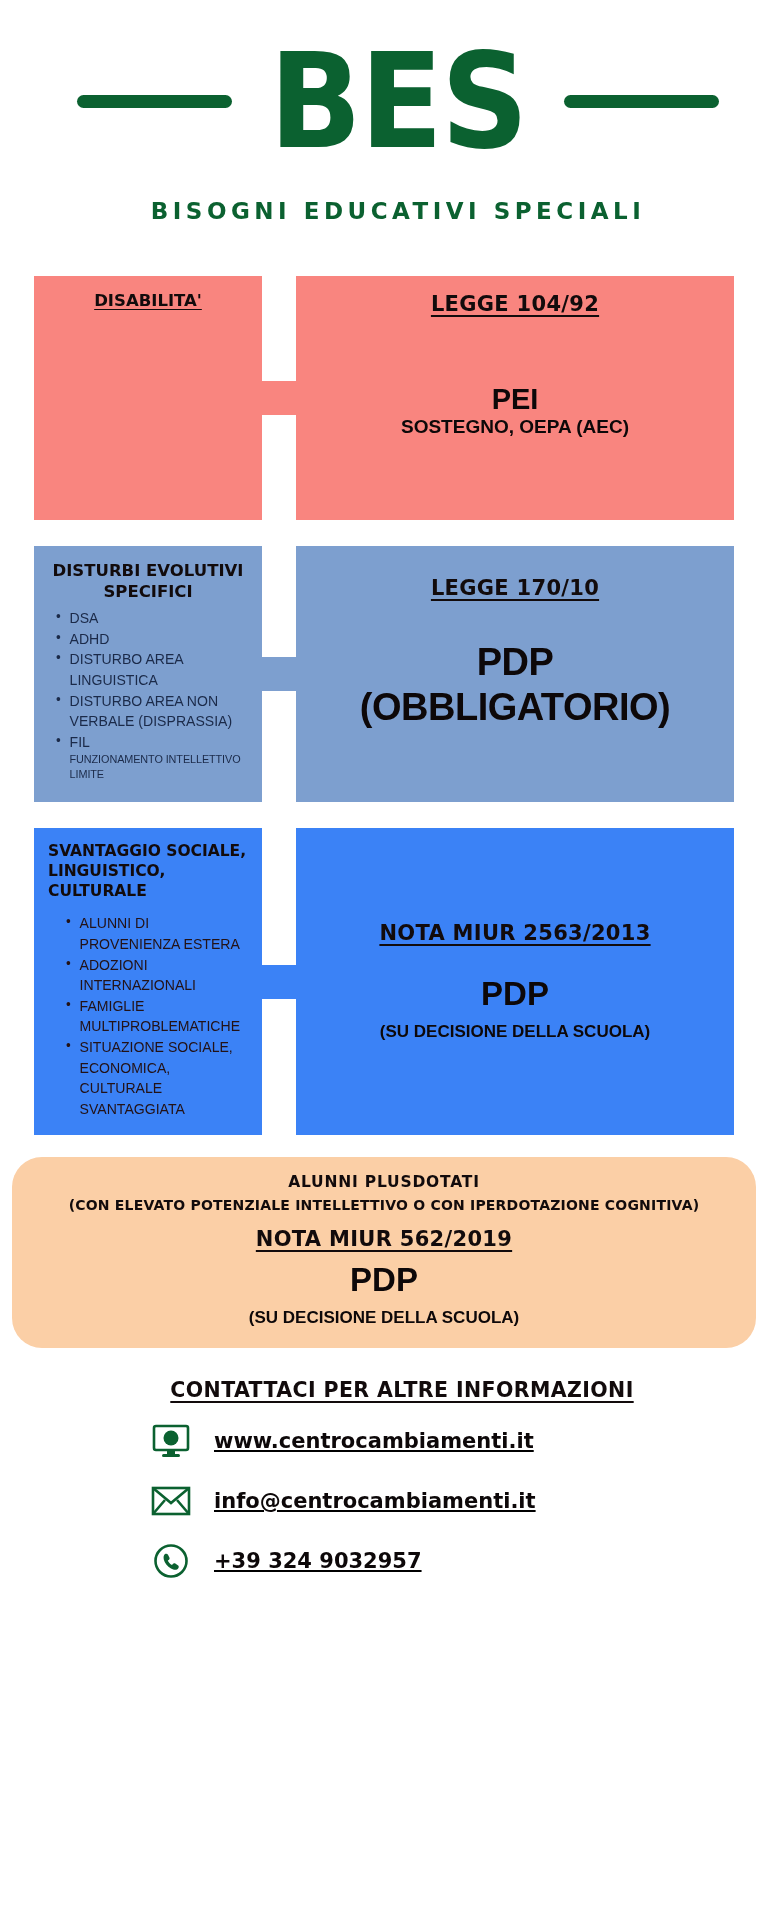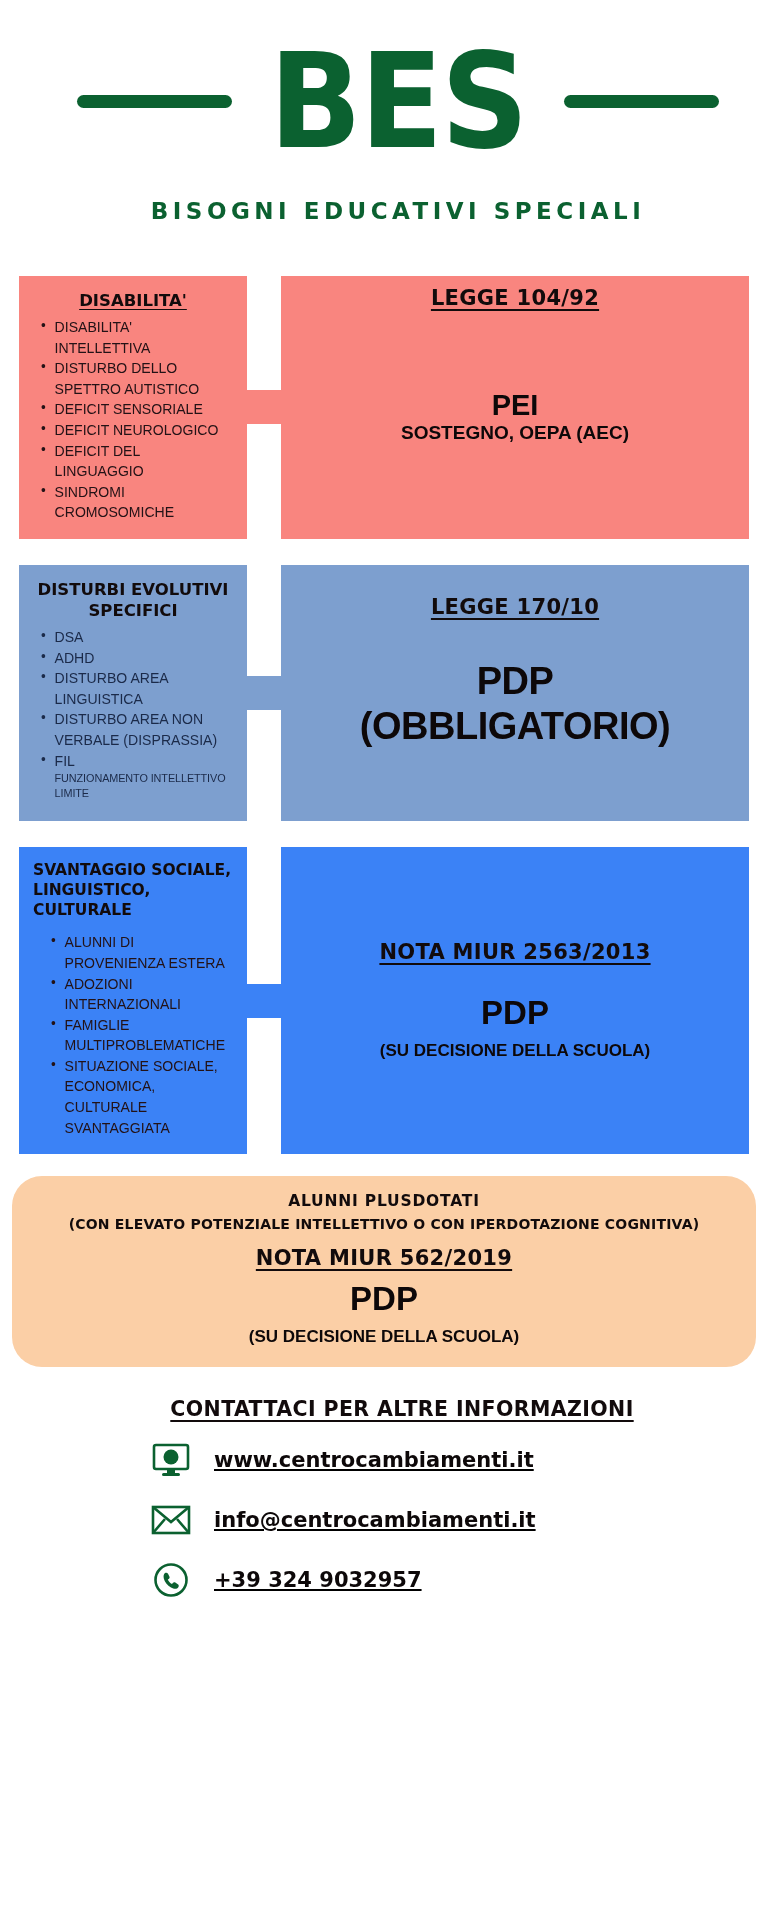--- a/index.html
+++ b/index.html
@@ -53,21 +53,21 @@
     font-weight: bold;
     color: #0b6130;
     letter-spacing: 4.5px;
   }
 
   
   .row {
     position: relative;
     display: flex;
     align-items: stretch;
-    margin: 0 19px;
+    margin: 0 34px;
   }
   .left-box {
     width: 228px;
     flex: 0 0 228px;
     position: relative;
     z-index: 2;
   }
   .connector {
     width: 34px;
     flex: 0 0 34px;
@@ -241,33 +241,25 @@
       <span class="dash"></span>
     </div>
     <div class="subtitle">BISOGNI EDUCATIVI SPECIALI</div>
   </div>
 
   <div style="height:52px"></div>
 
   <div class="row">
     <div class="left-box box pink" style="min-height:244px">
       <div class="cat-title underline">DISABILITA'</div>
-      <ul class="items dark">
-        <li>DISABILITA' INTELLETTIVA</li>
-        <li>DISTURBO DELLO SPETTRO AUTISTICO</li>
-        <li>DEFICIT SENSORIALE</li>
-        <li>DEFICIT NEUROLOGICO</li>
-        <li>DEFICIT DEL LINGUAGGIO</li>
-        <li>SINDROMI CROMOSOMICHE</li>
-      </ul>
     </div>
     <div class="connector">
       <div class="bar pink"></div>
     </div>
-    <div class="right-box box pink" style="justify-content:flex-end;padding-top:10px">
+    <div class="right-box box pink" style="justify-content:flex-end;padding-top:16px">
       <div class="law-title">LEGGE 104/92</div>
       <div style="flex:1 1 auto"></div>
       <div class="law-big">PEI</div>
       <div class="law-big" style="font-size:19px">SOSTEGNO, OEPA (AEC)</div>
       <div style="flex:1 1 auto"></div>
     </div>
   </div>
 
   <div class="spacer-row"></div>
 

